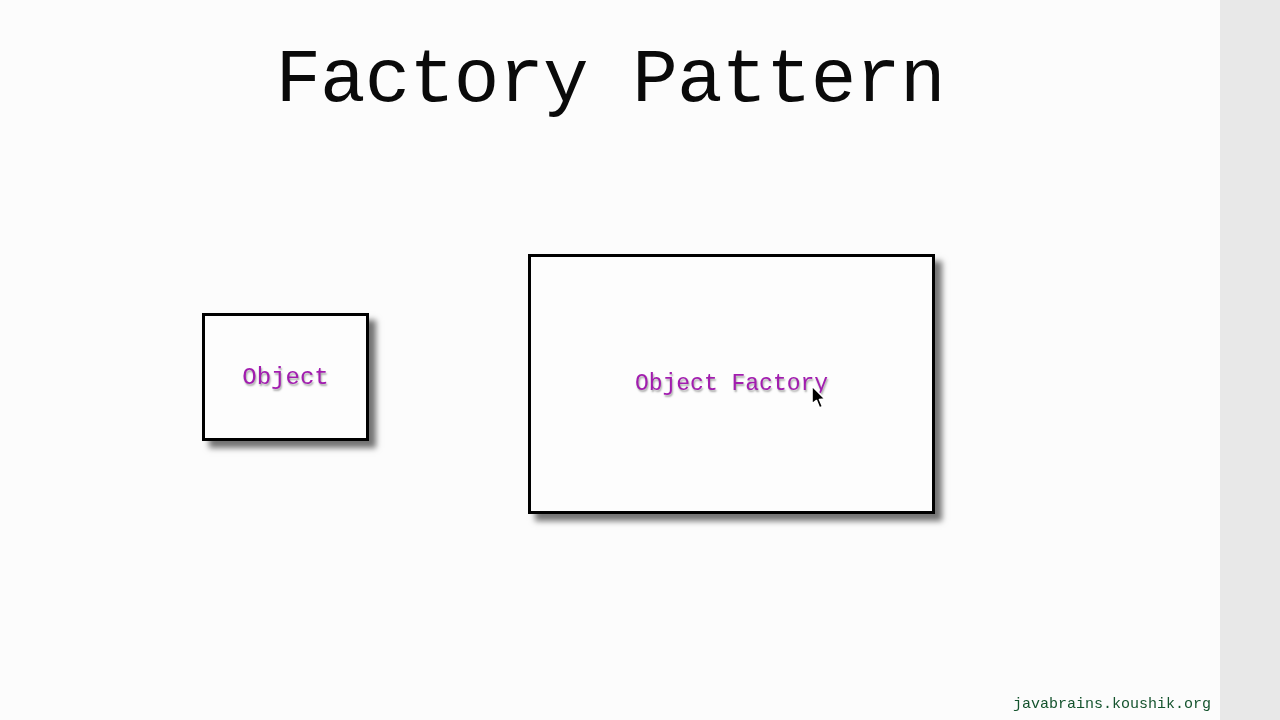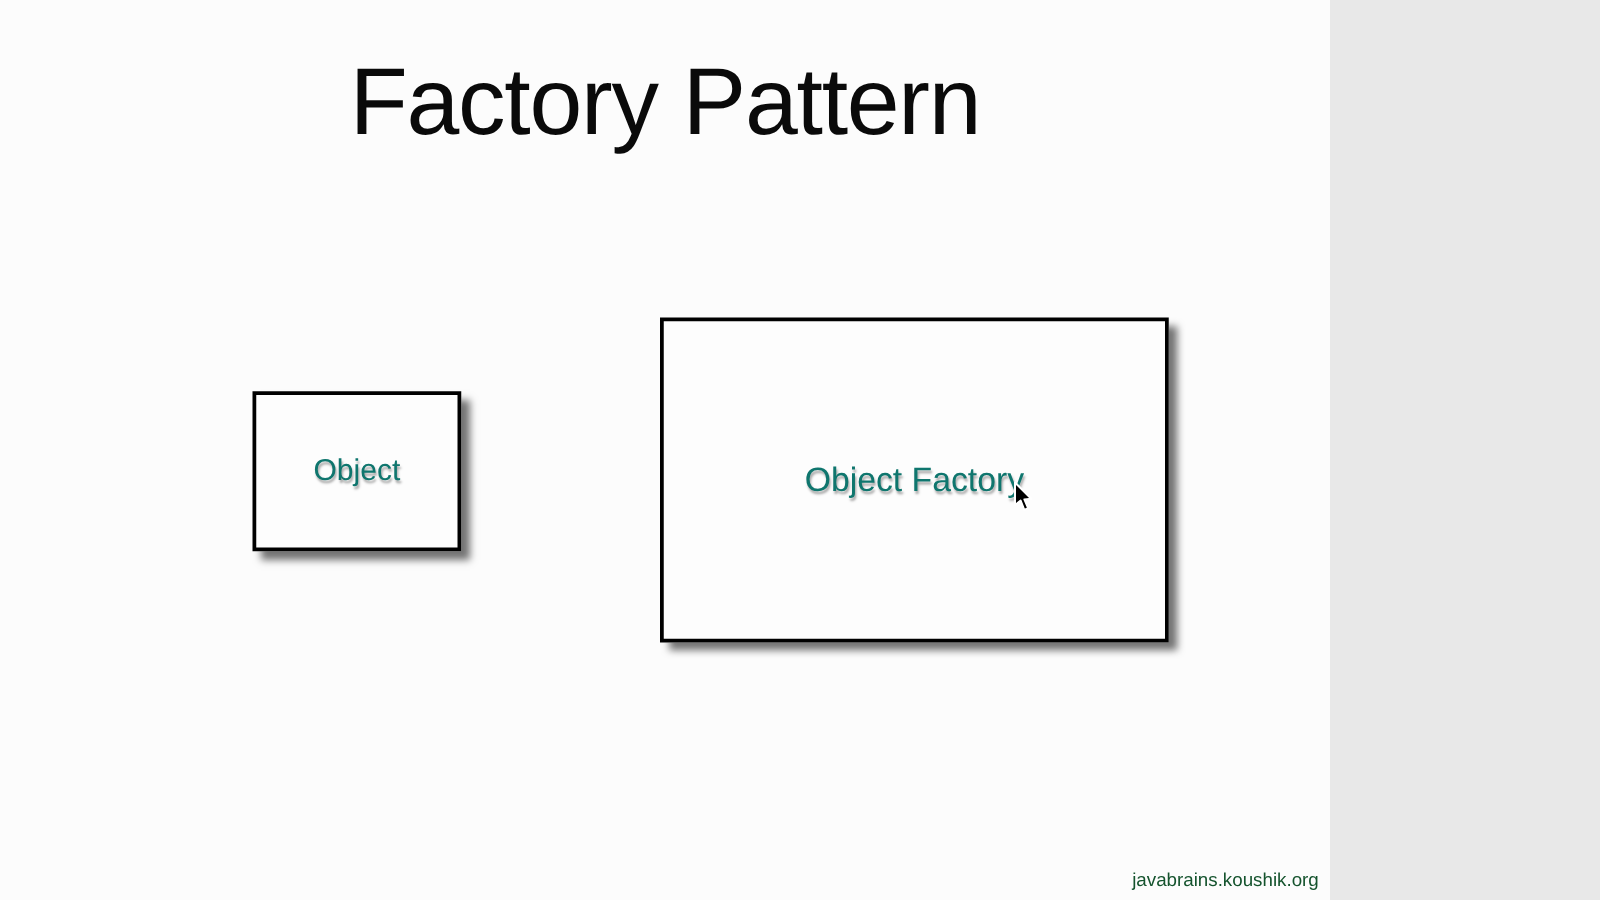--- a/index.html
+++ b/index.html
@@ -2,25 +2,25 @@
 <html><head>
 <meta charset="utf-8">
 <style>
   html, body {
     margin: 0;
     padding: 0;
     background: #e8e8e8;
   }
   .stage {
     position: relative;
-    width: 1064px;
+    width: 1220px;
     height: 720px;
     background: #fcfcfc;
     overflow: hidden;
-    font-family: Liberation Sans, sans-serif;
+    font-family: Liberation Mono, monospace;
     color: #000;
   }
   .slide-title {
     position: absolute;
     top: 38px;
     left: 0;
     width: 100%;
     text-align: center;
     font-size: 76px;
     font-weight: 400;
@@ -44,29 +44,29 @@
     width: 167px;
     height: 128px;
   }
   .box-object-factory {
     left: 528px;
     top: 254px;
     width: 407px;
     height: 260px;
   }
   .box-label {
-    color: #0f766e;
+    color: #a21caf;
     text-shadow: 1px 2px 2px rgba(0,0,0,0.35);
     white-space: nowrap;
   }
   .box-object .box-label {
     font-size: 24px;
   }
   .box-object-factory .box-label {
-    font-size: 27px;
+    font-size: 23px;
   }
   .mouse-cursor {
     position: absolute;
     left: 809px;
     top: 385px;
     width: 18px;
     height: 26px;
     pointer-events: none;
   }
   .watermark {

